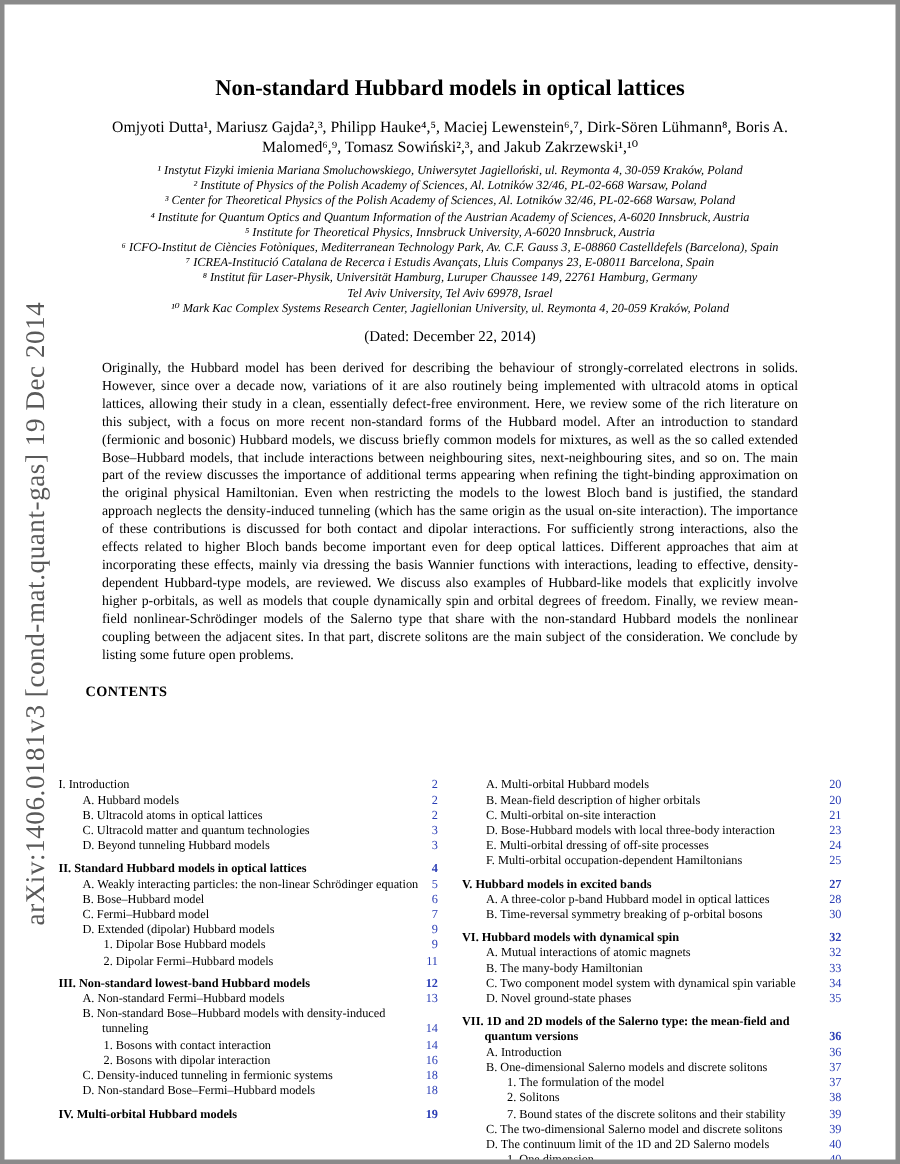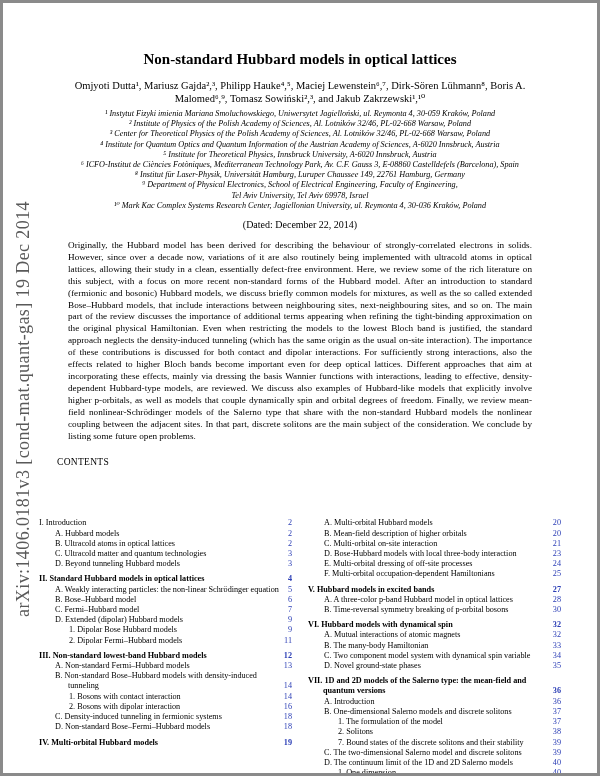--- a/index.html
+++ b/index.html
@@ -19,21 +19,21 @@
     background:#ffffff;overflow:hidden;
   }
   .content{position:relative;height:100%;padding:0 36px;box-sizing:border-box;}
   .title{padding-top:48px;text-align:center;font-size:15px;font-weight:bold;}
   .authors{margin-top:11px;text-align:center;font-size:10.5px;line-height:13px;}
   .author-line{white-space:nowrap;}
   .affils{margin-top:4px;text-align:center;font-style:italic;font-size:8.2px;line-height:10.2px;}
   .affil-line{white-space:nowrap;}
   .dated{margin-top:8px;text-align:center;font-size:10px;}
   .abstract{width:464px;margin:10px auto 0;font-size:9.2px;line-height:11.9px;text-align:justify;}
-  .contents-heading{margin:15px 0 0 18px;font-size:9.5px;font-weight:normal;letter-spacing:0.3px;}
+  .contents-heading{margin:15px 0 0 18px;font-size:9.5px;font-weight:bold;letter-spacing:0.3px;}
   .toc{display:flex;gap:16px;margin-top:8px;font-size:8.2px;line-height:10.2px;}
   .toc-col{flex:1 1 0;min-width:0;margin-top:43px;}
   .toc-row{display:flex;align-items:flex-end;}
   .toc-row.gap{margin-top:5px;font-weight:bold;}
   .toc-label{flex:1 1 auto;}
   .toc-page{margin-left:6px;color:var(--toc-page-color);}
   .indent-0 .toc-label{padding-left:15px;text-indent:-15px;}
   .indent-1 .toc-label{padding-left:29px;text-indent:-13px;}
   .indent-2 .toc-label{padding-left:42px;text-indent:-12px;}
   .arxiv-stamp{
@@ -54,24 +54,24 @@
         <div class="author-line">Omjyoti Dutta¹, Mariusz Gajda²,³, Philipp Hauke⁴,⁵, Maciej Lewenstein⁶,⁷, Dirk-Sören Lühmann⁸, Boris A.</div>
         <div class="author-line">Malomed⁶,⁹, Tomasz Sowiński²,³, and Jakub Zakrzewski¹,¹⁰</div>
       </div>
     <div class="affils" id="affils">
         <div class="affil-line">¹ Instytut Fizyki imienia Mariana Smoluchowskiego, Uniwersytet Jagielloński, ul. Reymonta 4, 30-059 Kraków, Poland</div>
         <div class="affil-line">² Institute of Physics of the Polish Academy of Sciences, Al. Lotników 32/46, PL-02-668 Warsaw, Poland</div>
         <div class="affil-line">³ Center for Theoretical Physics of the Polish Academy of Sciences, Al. Lotników 32/46, PL-02-668 Warsaw, Poland</div>
         <div class="affil-line">⁴ Institute for Quantum Optics and Quantum Information of the Austrian Academy of Sciences, A-6020 Innsbruck, Austria</div>
         <div class="affil-line">⁵ Institute for Theoretical Physics, Innsbruck University, A-6020 Innsbruck, Austria</div>
         <div class="affil-line">⁶ ICFO-Institut de Ciències Fotòniques, Mediterranean Technology Park, Av. C.F. Gauss 3, E-08860 Castelldefels (Barcelona), Spain</div>
+        <div class="affil-line">⁷ ICREA-Institució Catalana de Recerca i Estudis Avançats, Lluis Companys 23, E-08011 Barcelona, Spain</div>
         <div class="affil-line">⁸ Institut für Laser-Physik, Universität Hamburg, Luruper Chaussee 149, 22761 Hamburg, Germany</div>
-        <div class="affil-line">⁹ Department of Physical Electronics, School of Electrical Engineering, Faculty of Engineering,</div>
         <div class="affil-line">Tel Aviv University, Tel Aviv 69978, Israel</div>
-        <div class="affil-line">¹⁰ Mark Kac Complex Systems Research Center, Jagiellonian University, ul. Reymonta 4, 30-036 Kraków, Poland</div>
+        <div class="affil-line">¹⁰ Mark Kac Complex Systems Research Center, Jagiellonian University, ul. Reymonta 4, 20-059 Kraków, Poland</div>
       </div>
     <div class="dated">(Dated: December 22, 2014)</div>
     <div class="abstract">Originally, the Hubbard model has been derived for describing the behaviour of strongly-correlated electrons in solids. However, since over a decade now, variations of it are also routinely being implemented with ultracold atoms in optical lattices, allowing their study in a clean, essentially defect-free environment. Here, we review some of the rich literature on this subject, with a focus on more recent non-standard forms of the Hubbard model. After an introduction to standard (fermionic and bosonic) Hubbard models, we discuss briefly common models for mixtures, as well as the so called extended Bose–Hubbard models, that include interactions between neighbouring sites, next-neighbouring sites, and so on. The main part of the review discusses the importance of additional terms appearing when refining the tight-binding approximation on the original physical Hamiltonian. Even when restricting the models to the lowest Bloch band is justified, the standard approach neglects the density-induced tunneling (which has the same origin as the usual on-site interaction). The importance of these contributions is discussed for both contact and dipolar interactions. For sufficiently strong interactions, also the effects related to higher Bloch bands become important even for deep optical lattices. Different approaches that aim at incorporating these effects, mainly via dressing the basis Wannier functions with interactions, leading to effective, density-dependent Hubbard-type models, are reviewed. We discuss also examples of Hubbard-like models that explicitly involve higher p-orbitals, as well as models that couple dynamically spin and orbital degrees of freedom. Finally, we review mean-field nonlinear-Schrödinger models of the Salerno type that share with the non-standard Hubbard models the nonlinear coupling between the adjacent sites. In that part, discrete solitons are the main subject of the consideration. We conclude by listing some future open problems.</div>
     <div class="contents-heading">CONTENTS</div>
     <div class="toc">
       <div class="toc-col" id="toc-left">
           <div class="toc-row indent-0">
             <span class="toc-label">I. Introduction</span>
             <span class="toc-page">2</span>
           </div>

